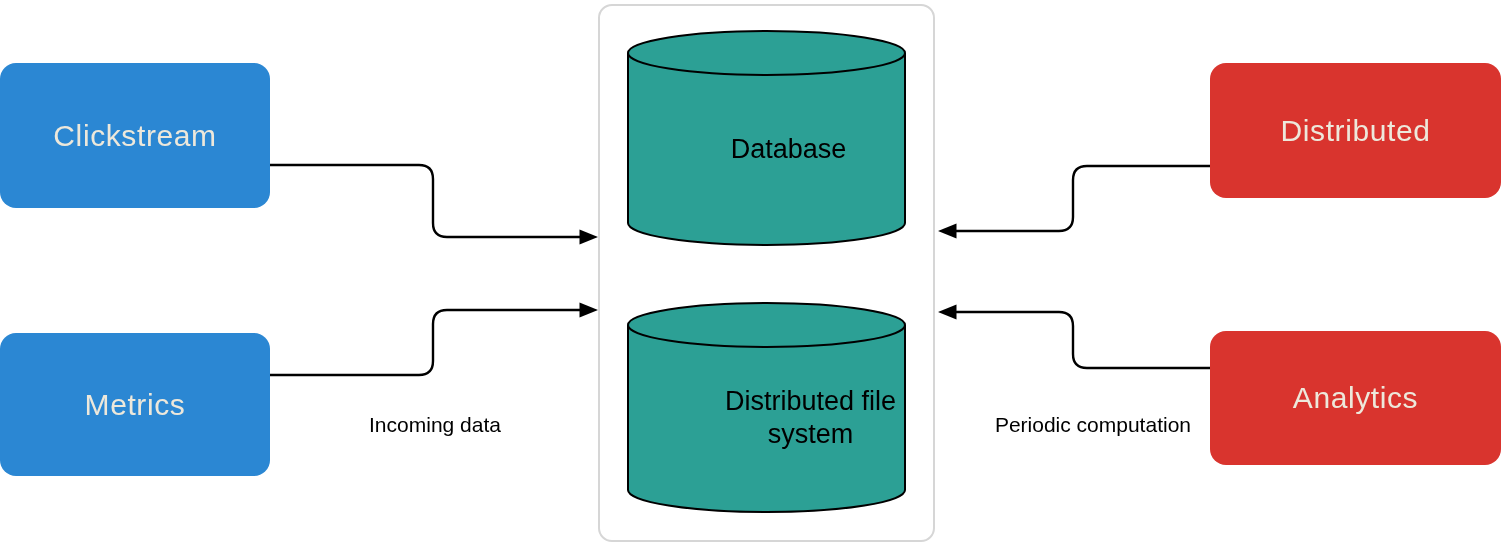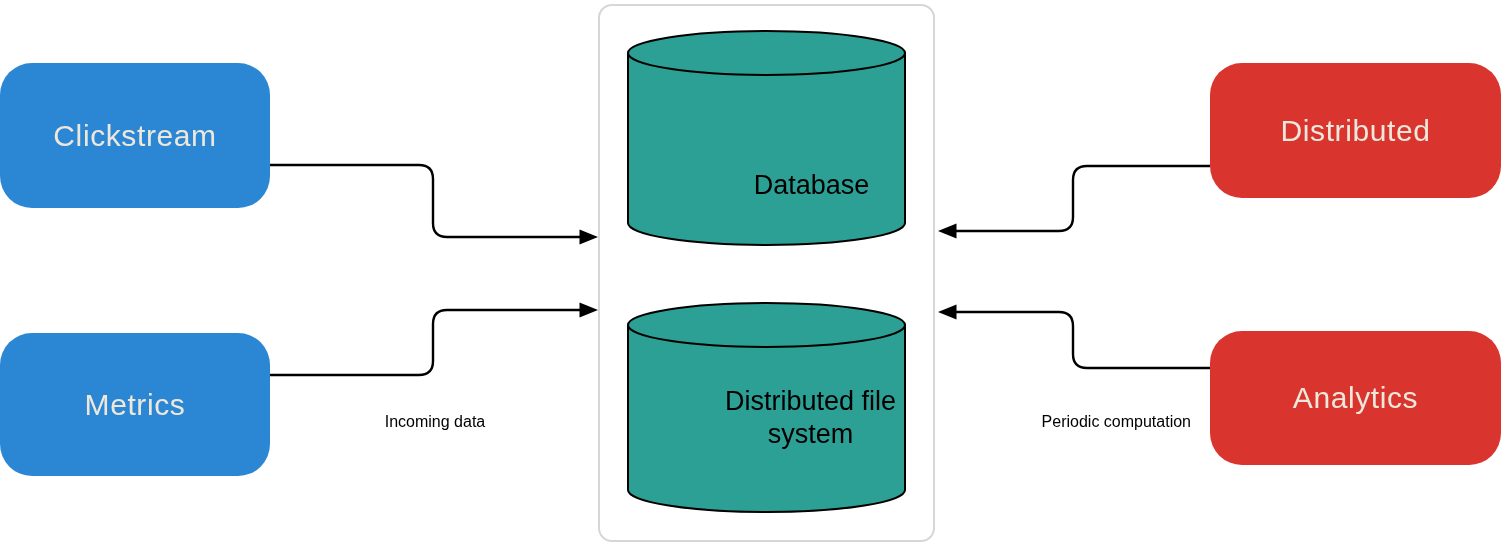--- a/index.html
+++ b/index.html
@@ -34,21 +34,21 @@
     stroke-linejoin: round;
   }
   .edges path.head { fill: currentColor; stroke: none; }
   .cyl path, .cyl ellipse {
     stroke: #000000;
     stroke-width: 2;
   }
   
   .node {
     position: absolute;
-    border-radius: 32px;
+    border-radius: 16px;
     display: flex;
     align-items: center;
     justify-content: center;
     z-index: 2;
     color: #ede8db;
     font-size: 30px;
     letter-spacing: 0.6px;
     font-weight: 400;
   }
   .node-clickstream { left: 0px;    top: 63px;  width: 270px; height: 145px; }
@@ -60,30 +60,30 @@
     position: absolute;
     z-index: 2;
     display: flex;
     align-items: center;
     justify-content: center;
     text-align: center;
     color: #000000;
     font-size: 27px;
     line-height: 33px;
   }
-  .cyl-label-database { left: 651px; top: 75px;  width: 321px; height: 148px; margin-top: 36px; }
+  .cyl-label-database { left: 628px; top: 75px;  width: 321px; height: 148px; }
   .cyl-label-dfs      { left: 628px; top: 346px; width: 277px; height: 144px; padding: 0; margin-left: 44px; }
   .cyl-label-dfs .inner { width: 220px; }
   
   .edge-label {
     position: absolute;
     z-index: 2;
     text-align: center;
     color: #000000;
-    font-size: 16px;
+    font-size: 21px;
   }
   .edge-label-incoming { left: 325px; top: 413px; width: 220px; }
   .edge-label-periodic { left: 951px; top: 413px; width: 240px; text-align: right; }
 </style>
 </head>
 <body>
 
 <div class="stage">
 
   <div class="storage-container" style="border-color: rgb(214, 214, 214);"></div>

